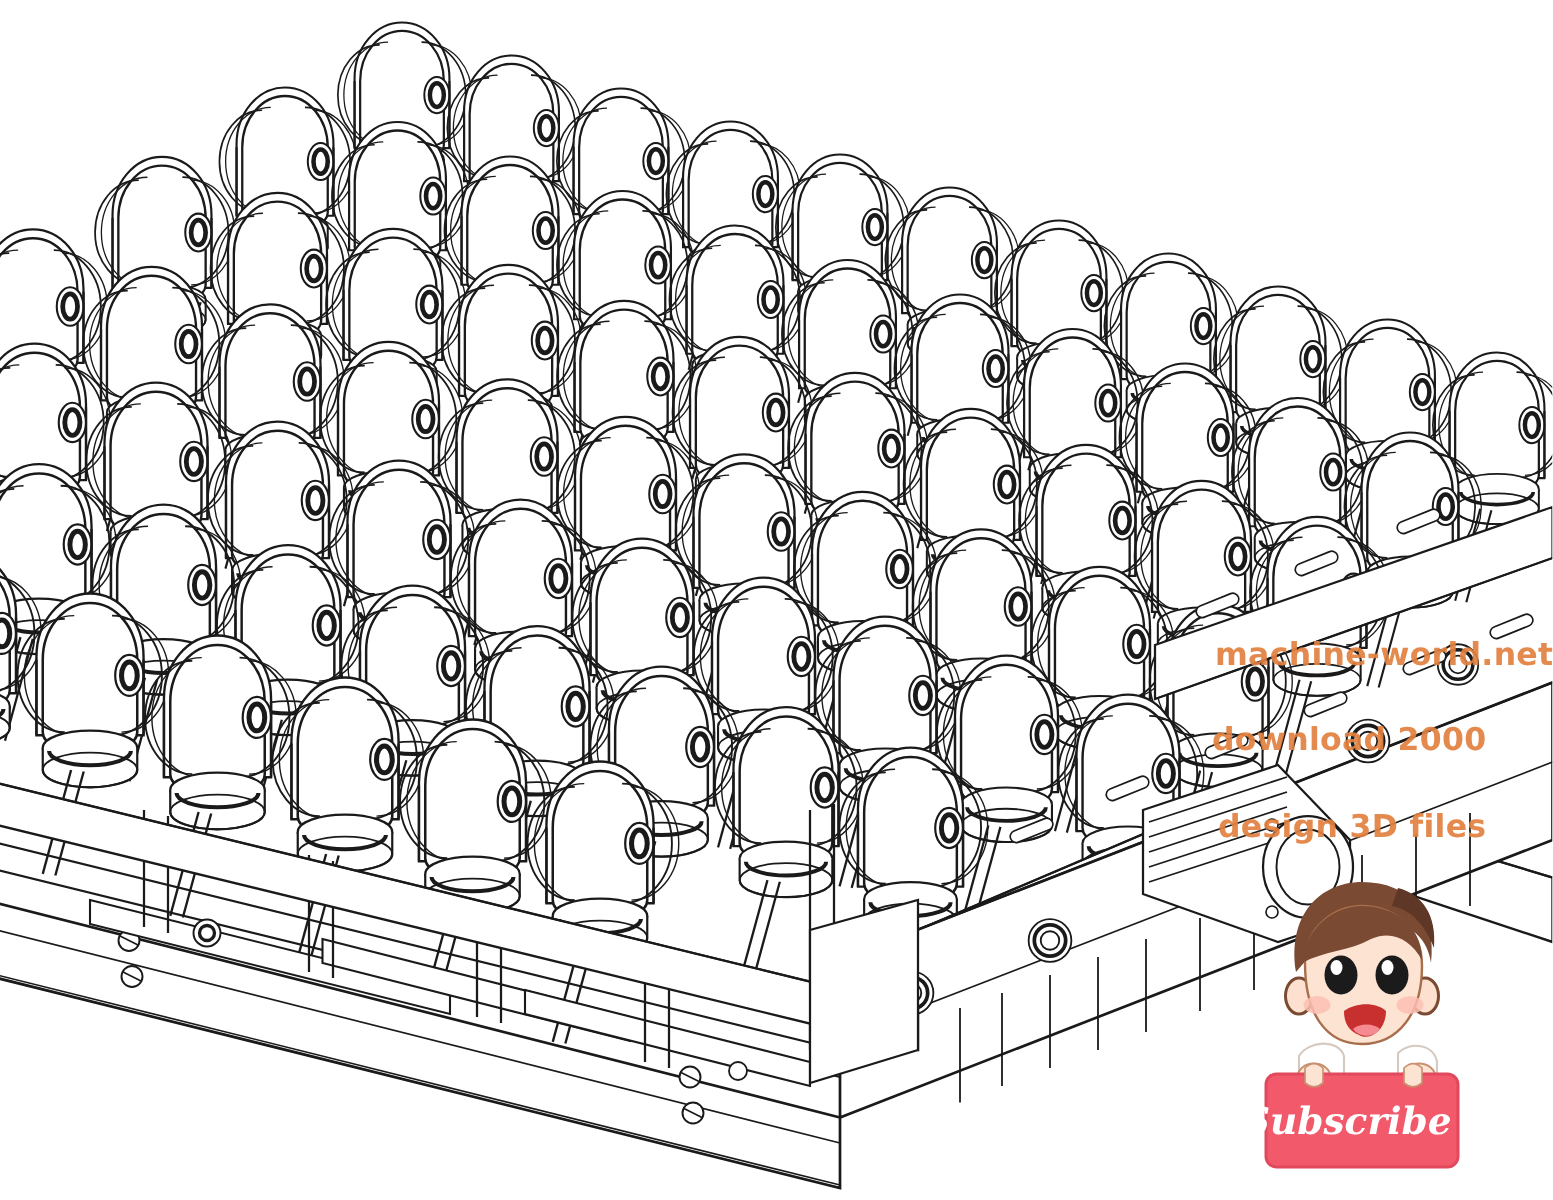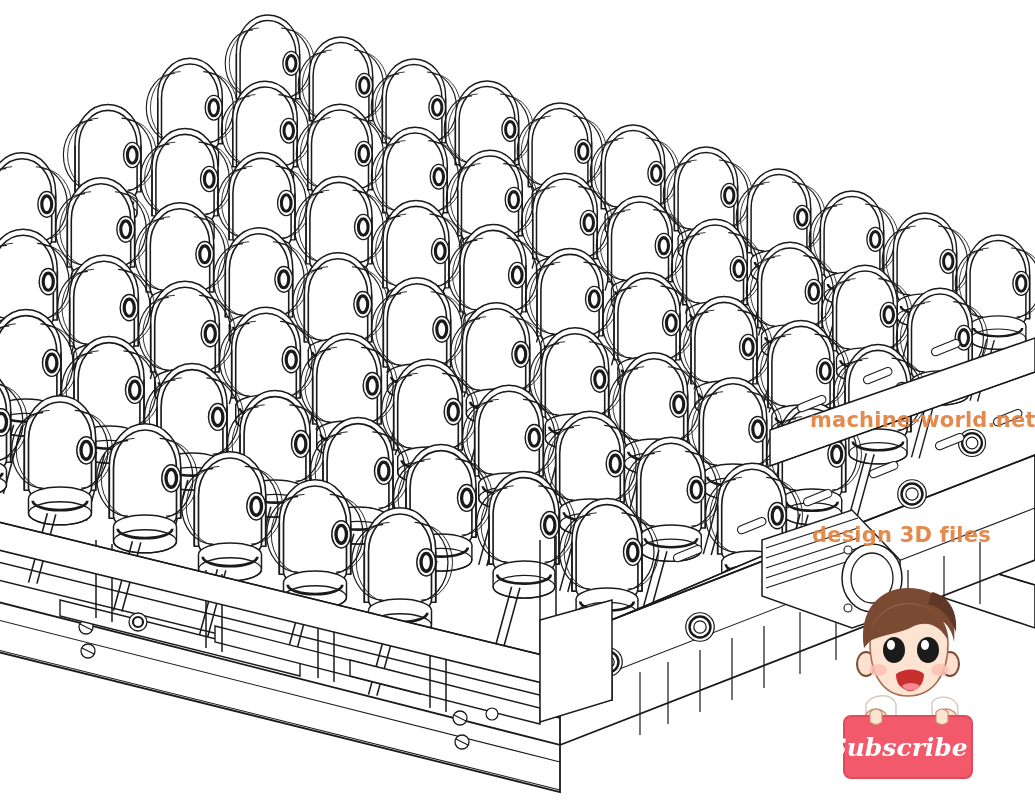--- a/index.html
+++ b/index.html
@@ -6,21 +6,21 @@
   html,body{margin:0;padding:0;background:#ffffff;}
   body{
     width:1035px;height:800px;overflow:hidden;position:relative;
     font-family:"Liberation Sans",sans-serif;
   }
   #stage{position:absolute;inset:0;width:1035px;height:800px;background:#ffffff;}
   #cad{position:absolute;left:0;top:0;width:1035px;height:800px;}
 
   
   #watermark{
-    position:absolute;left:806px;top:404px;width:230px;height:160px;
+    position:absolute;left:806px;top:420px;width:230px;height:160px;
     pointer-events:none;
   }
   .wm-line{
     font-family:"DejaVu Sans",sans-serif;
     font-weight:bold;
     font-size:21px;
     letter-spacing:0.2px;
     color:#e2813f;
     opacity:.92;
     white-space:nowrap;
@@ -427,20 +427,21 @@
     </g>
 
     <g fill="#ffffff" stroke="#1a1a1a">
       <path d="M 540 620 L 612 600 L 612 700 L 540 722 Z" fill="#ffffff" stroke="#1a1a1a" stroke-width="1.5"></path>
       <ellipse cx="492" cy="714" rx="6" ry="6" fill="#ffffff" stroke="#1a1a1a" stroke-width="1.2"></ellipse>
     </g>
   </svg>
 
   <div id="watermark">
     <div class="wm-line wm1">machine-world.net</div>
+    <div class="wm-line wm2">download 2000</div>
     <div class="wm-line wm3">design 3D files</div>
   </div>
 
   <div id="mascot">
     <svg viewBox="0 0 150 205" xmlns="http://www.w3.org/2000/svg">
 
       <path d="M 28 72 C 22 34 44 12 72 12 C 104 12 122 34 118 66
                C 116 50 104 40 92 40 C 74 40 52 46 40 58 Z" fill="#7a4a32"></path>
       <path d="M 96 16 C 112 20 122 34 120 56 C 114 40 104 30 92 28 Z" fill="#5e3726"></path>
 

